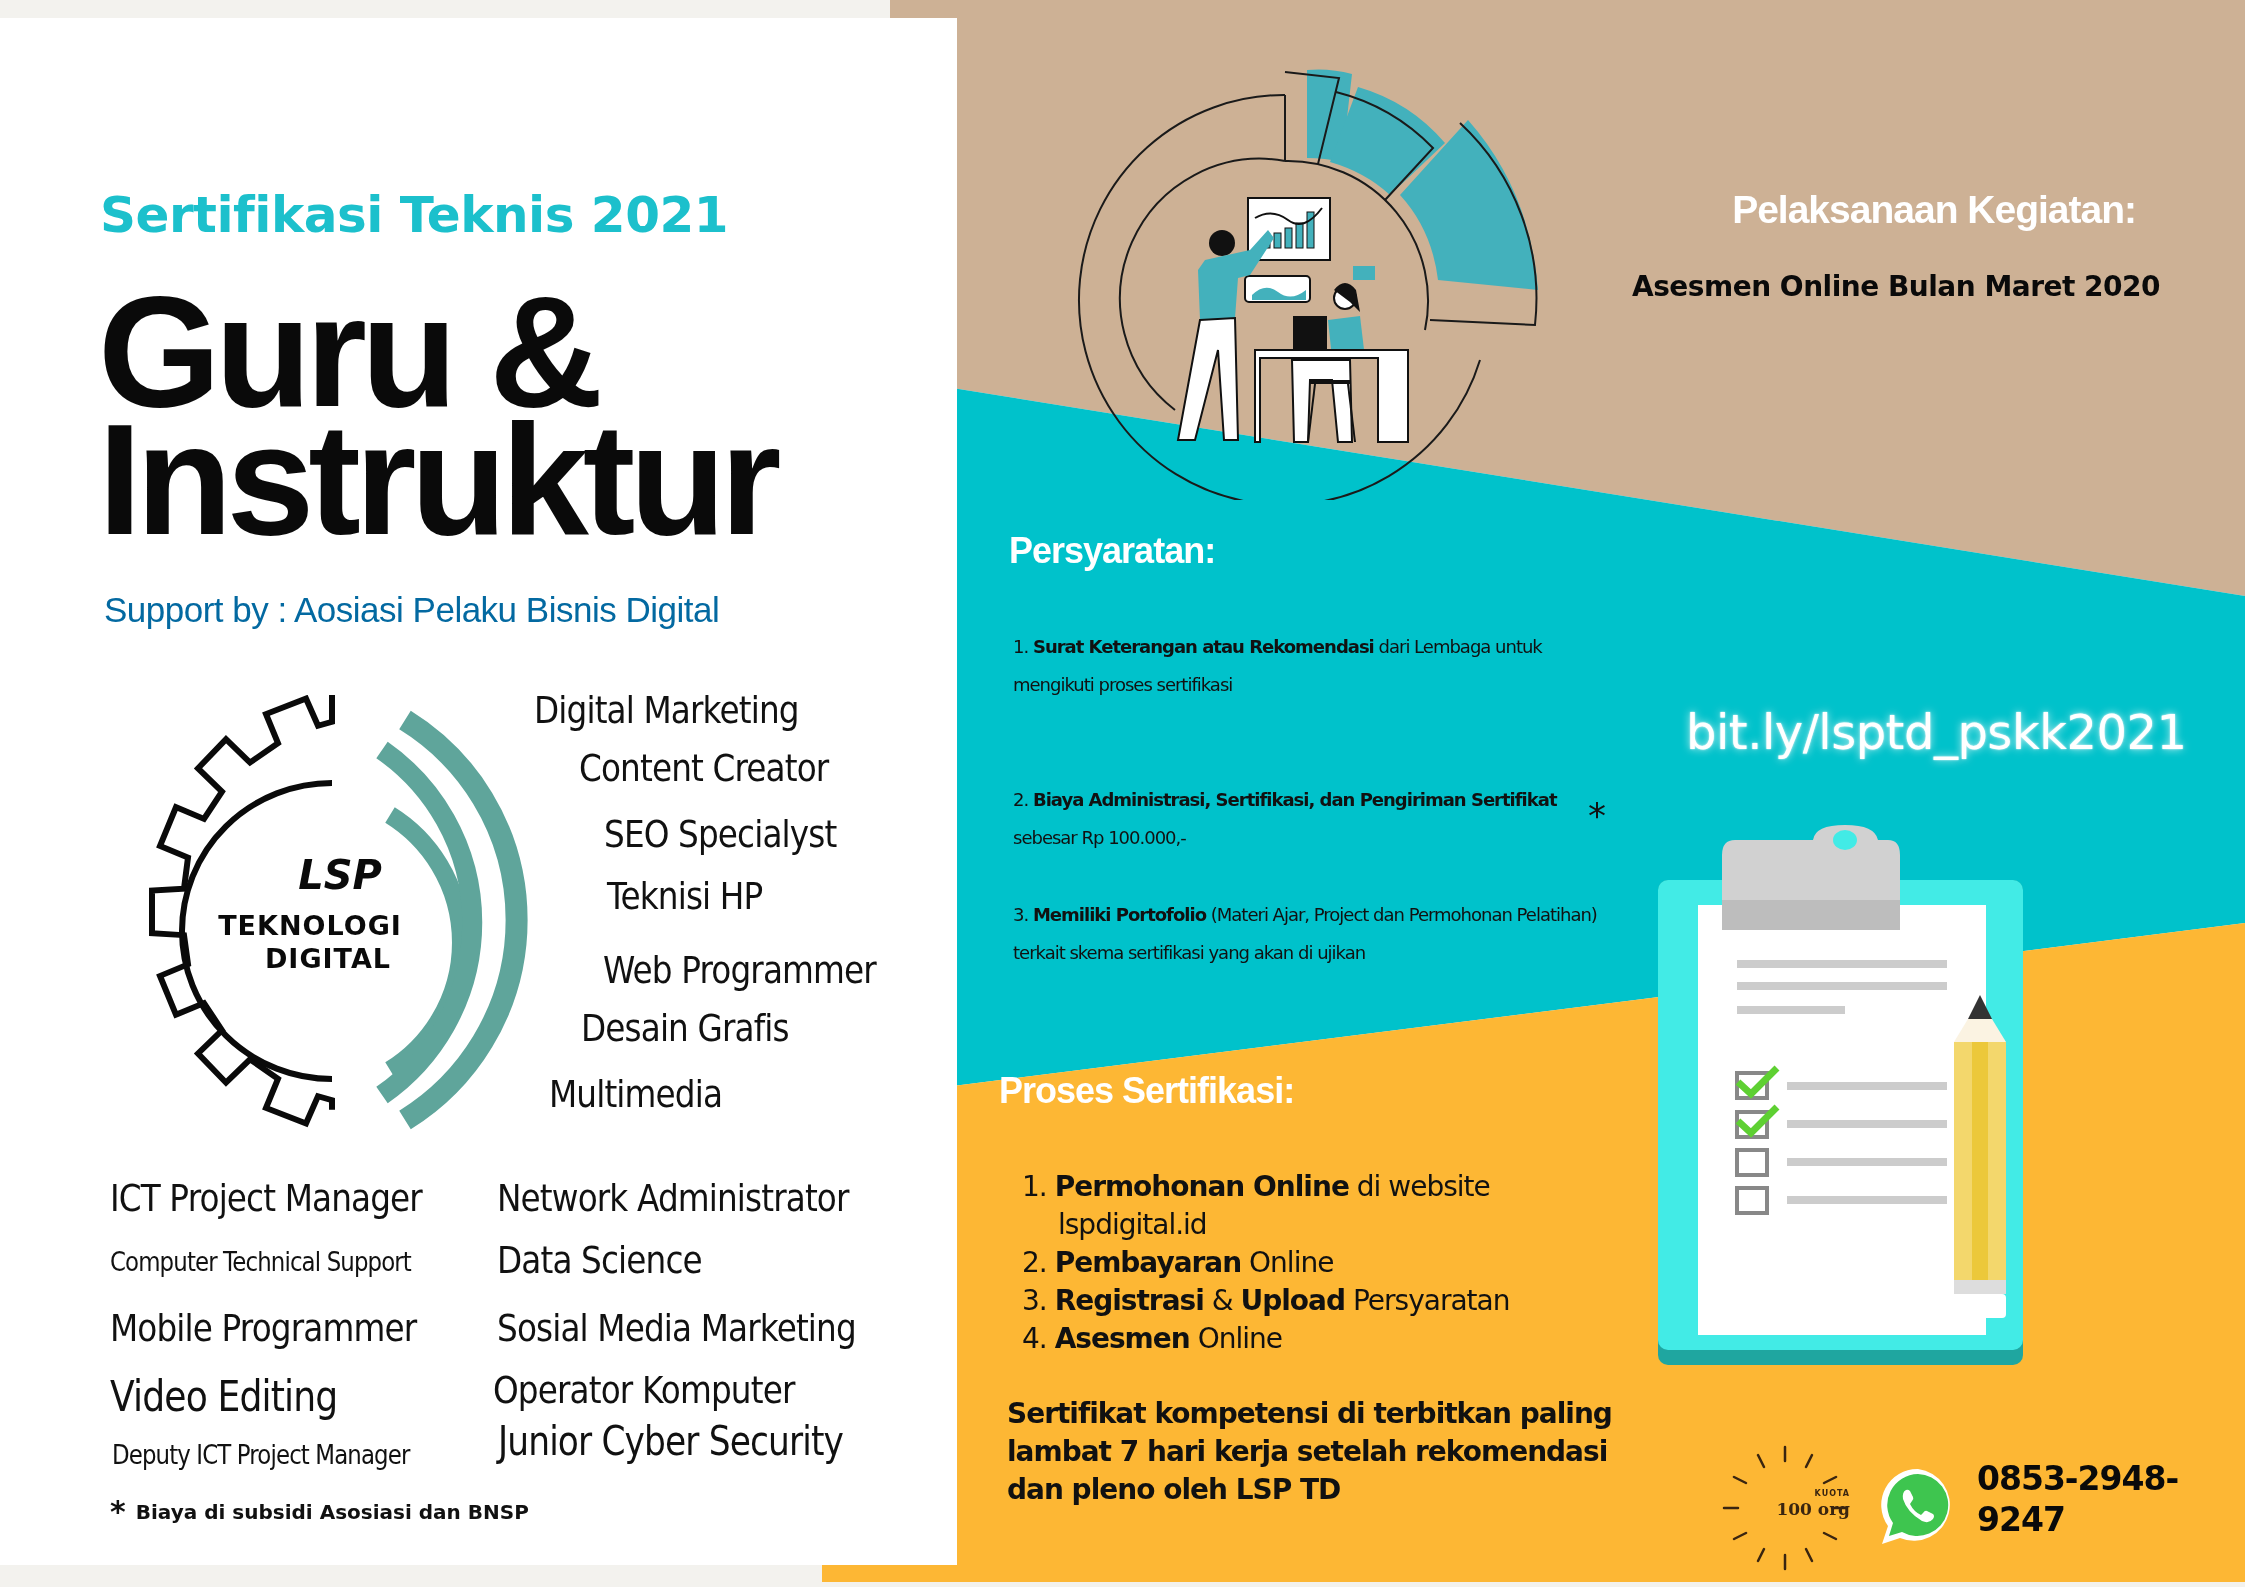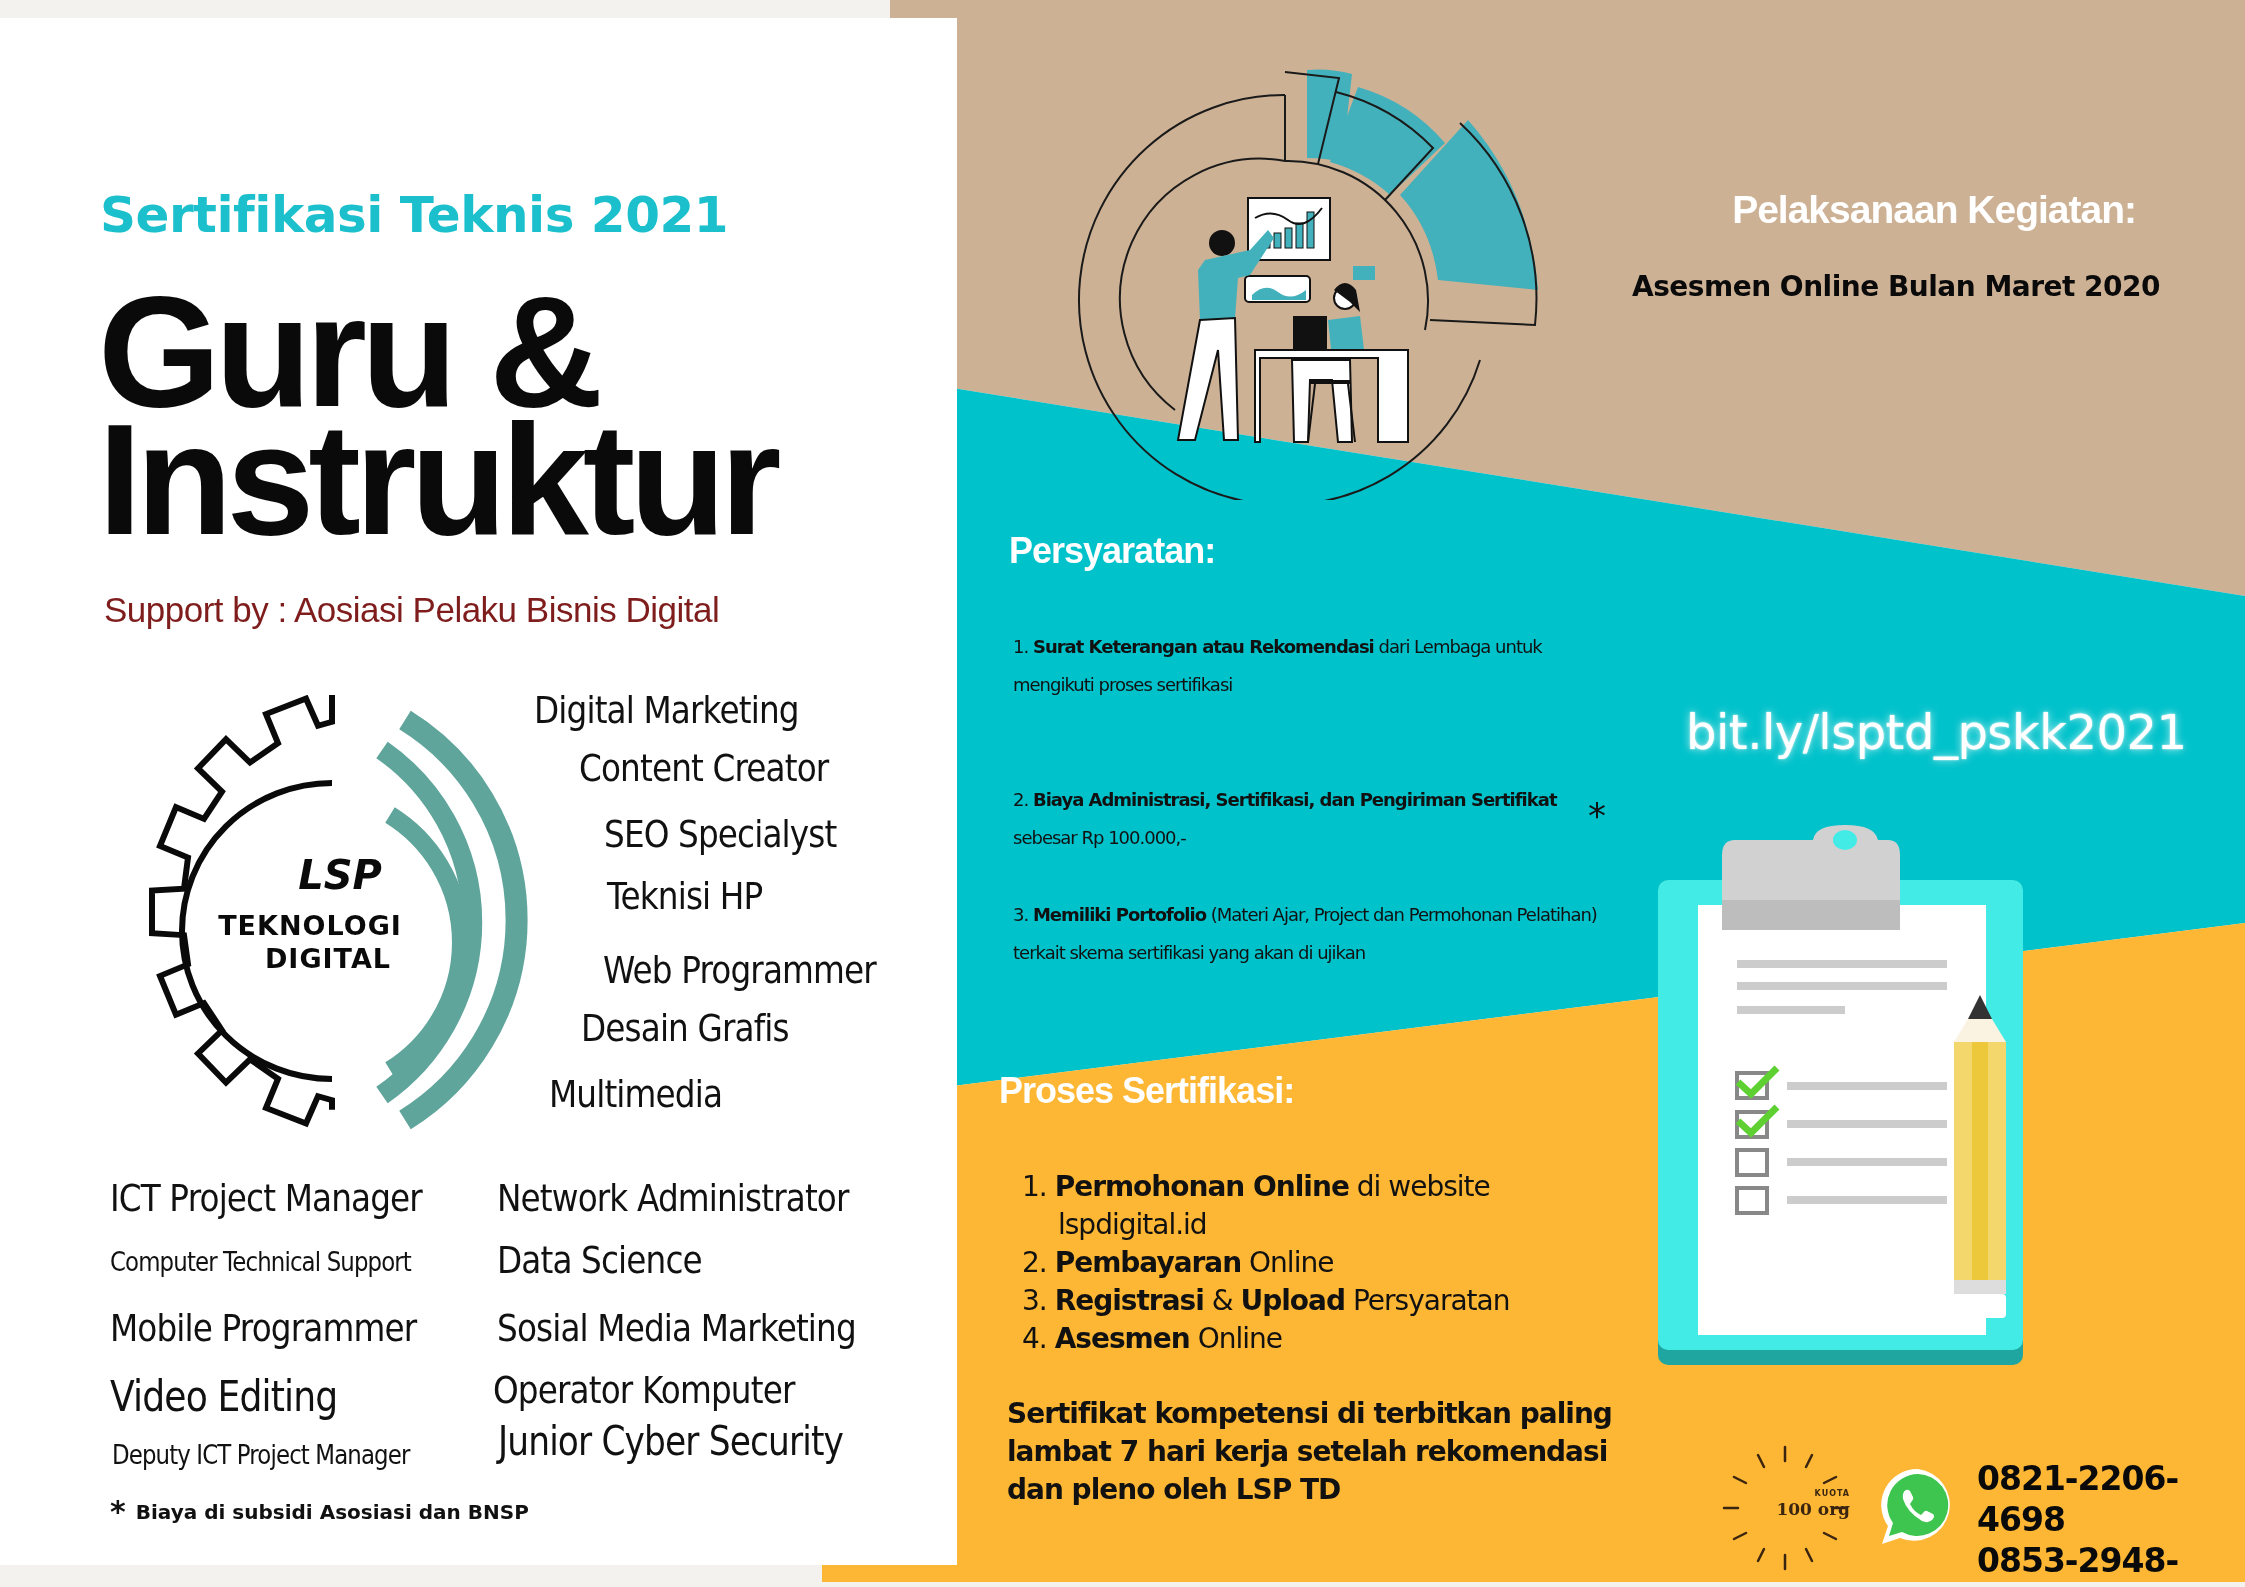--- a/index.html
+++ b/index.html
@@ -6,21 +6,21 @@
   html, body { width: 2245px; height: 1587px; overflow: hidden; background: #f3f2ee; }
   body { position: relative; font-family: "DejaVu Sans", sans-serif; color: #111; }
   .abs { position: absolute; }
   #bg { position: absolute; left: 0; top: 0; }
   .white-panel { position: absolute; left: 0; top: 18px; width: 957px; height: 1547px; background: #ffffff; }
 
   .subtitle { left: 100px; top: 186px; font-family: "DejaVu Sans", sans-serif; font-weight: bold; font-size: 50px; color: #1cc0cc; letter-spacing: -0.5px; white-space: nowrap; }
   .headline { left: 98px; font-family: "Liberation Sans", sans-serif; font-weight: bold; font-size: 158px; line-height: 1; color: #0a0a0a; letter-spacing: -6px; white-space: nowrap; }
   .headline.l1 { top: 272px; }
   .headline.l2 { top: 400px; }
-  .support { left: 104px; top: 590px; font-family: "Liberation Sans", sans-serif; font-size: 35px; color: #7f1d1d; white-space: nowrap; letter-spacing: -0.5px; }
+  .support { left: 104px; top: 590px; font-family: "Liberation Sans", sans-serif; font-size: 35px; color: #0369a1; white-space: nowrap; letter-spacing: -0.5px; }
 
   .logo { left: 100px; top: 695px; width: 460px; height: 440px; }
   .logo-text { position: absolute; text-align: center; font-family: "DejaVu Sans", sans-serif; font-weight: bold; color: #0a0a0a; white-space: nowrap; }
   .logo-lsp { left: 160px; top: 157px; width: 160px; font-size: 40px; font-style: italic; }
   .logo-tek { left: 100px; top: 215px; width: 220px; font-size: 27px; letter-spacing: 1px; }
   .logo-dig { left: 118px; top: 248px; width: 220px; font-size: 27px; letter-spacing: 1px; }
 
   .job { font-family: "DejaVu Sans", sans-serif; color: #111; white-space: nowrap; letter-spacing: -1px; transform-origin: left top; }
   .job.big { font-size: 38px; transform: scaleX(0.86); }
   .job.small { font-size: 26px; transform: scaleX(0.88); }
@@ -261,15 +261,14 @@
   <div class="badge-small badge-main">100 org</div>
 </div>
 
 <svg class="abs wa" width="80" height="82" viewBox="0 0 80 82">
   <path d="M40,3 A36,36 0 1 1 22,72 L4,78 L10,60 A36,36 0 0 1 40,3 Z" fill="#ffffff"></path>
   <path d="M40,8 A31,31 0 1 1 24,66 L11,70 L15,57 A31,31 0 0 1 40,8 Z" fill="#3ec54f"></path>
   <path d="M28,24 Q24,26 25,33 Q29,46 44,55 Q51,58 55,53 Q57,50 55,48 L49,45 Q47,44 45,47 L43,49 Q36,46 32,38 L34,35 Q36,33 35,31 L32,25 Q30,23 28,24 Z" fill="#ffffff"></path>
 </svg>
 
 <div class="abs phones">
-  <div>0821-2206-4698</div>
   <div>0853-2948-9247</div>
 </div>
 
 </body></html>

